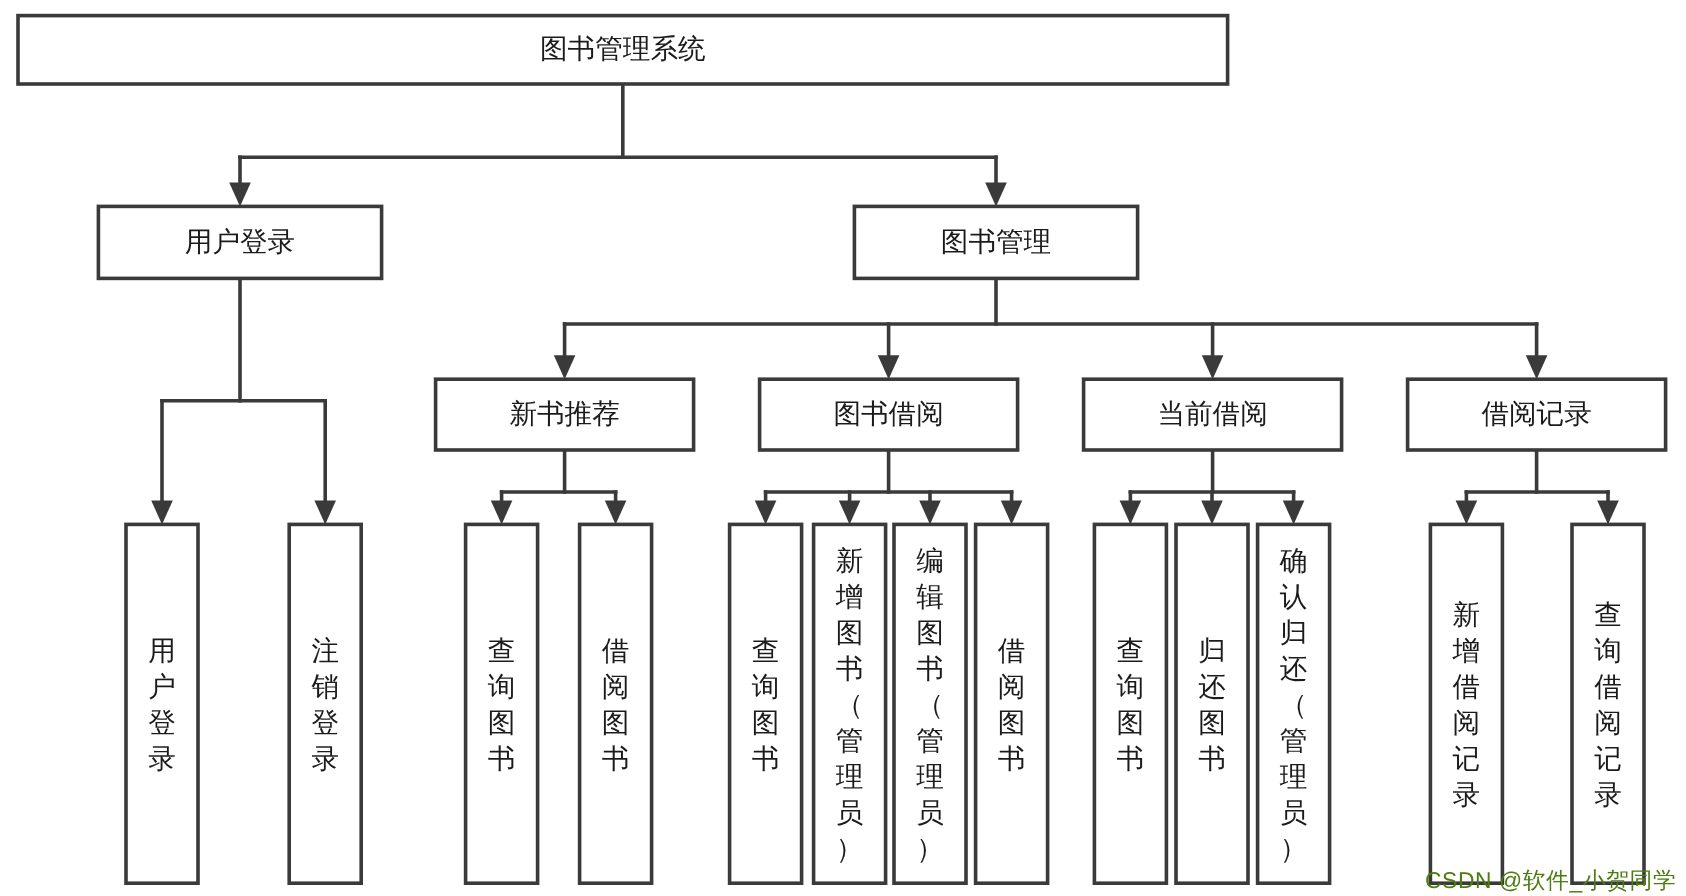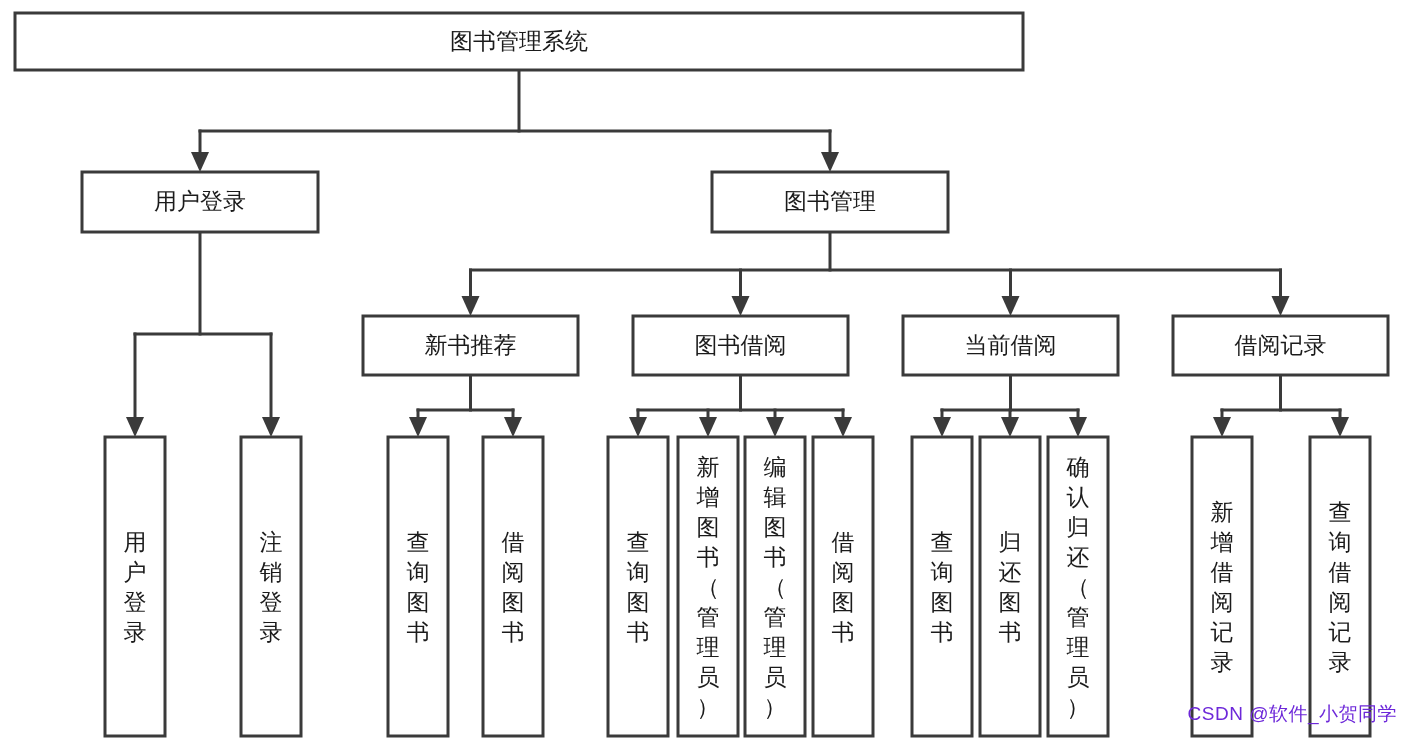--- a/index.html
+++ b/index.html
@@ -15,23 +15,23 @@
   .arrow-head{fill:#3a3a3a;stroke:none;}
   .node-label-h{
     font-family:"Liberation Sans","DejaVu Sans",sans-serif;
     font-size:23px;fill:#1b1b1b;text-anchor:middle;dominant-baseline:middle;
   }
   .node-label-v{
     font-family:"Liberation Sans","DejaVu Sans",sans-serif;
     font-size:23px;fill:#1b1b1b;text-anchor:middle;
   }
   .watermark{
-    position:absolute;right:8px;bottom:20px;
+    position:absolute;right:8px;bottom:0;
     font-family:"Liberation Sans","DejaVu Sans",sans-serif;
-    font-size:19px;color:#6d28d9;white-space:nowrap;
+    font-size:19px;color:#4d7c0f;white-space:nowrap;
     letter-spacing:0.5px;pointer-events:none;
   }
 </style>
 </head>
 <body>
 
 <div id="diagram-root">
 
   <svg id="tree" viewBox="0 0 1405 747">
     <defs></defs>

